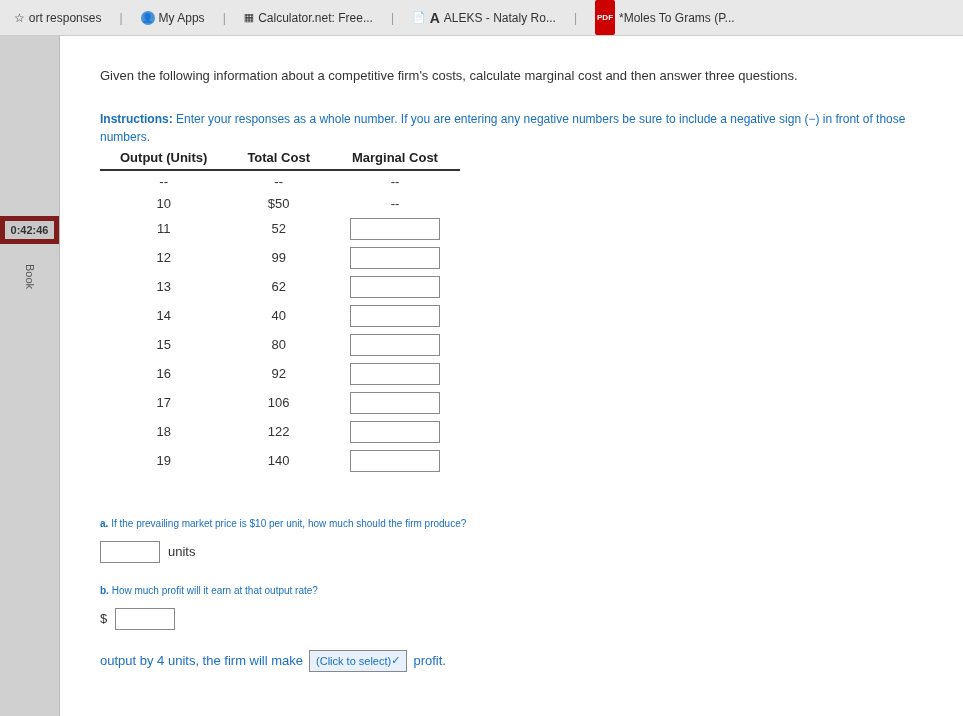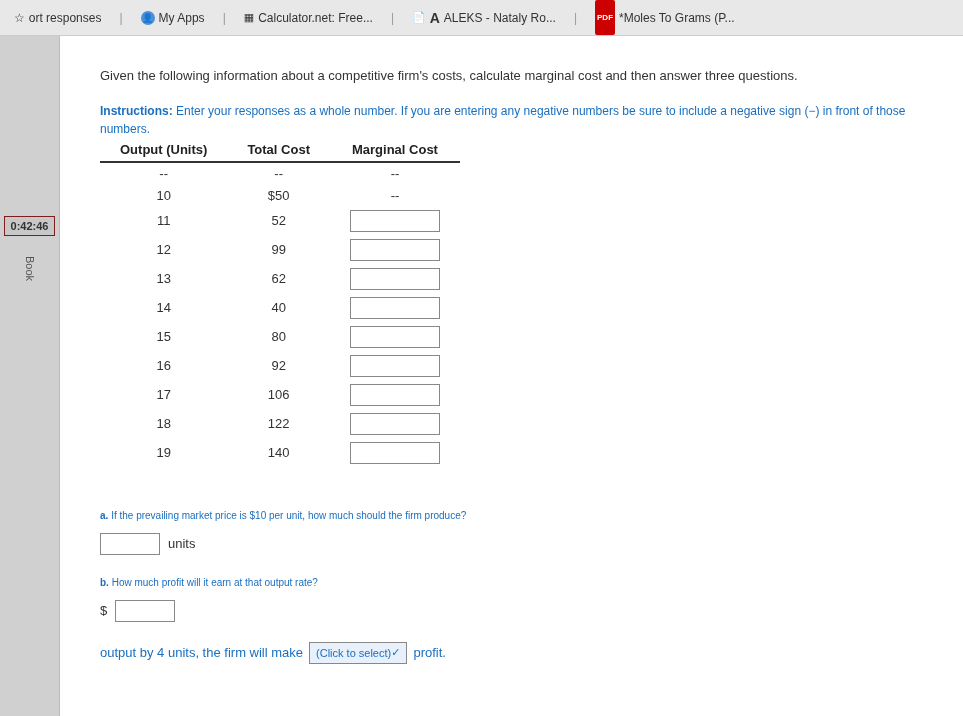--- a/index.html
+++ b/index.html
@@ -53,21 +53,21 @@
       align-items: center;
       padding-top: 180px;
       font-size: 11px;
       color: #333;
       gap: 20px;
       border-right: 1px solid #bbb;
     }
 
     .timer-box {
       background: #c8c8c8;
-      border: 1px solid #7f1d1d;
+      border: 5px solid #7f1d1d;
       padding: 3px 6px;
       font-size: 11px;
       font-weight: bold;
     }
 
     .sidebar-label {
       writing-mode: vertical-rl;
       font-size: 11px;
       color: #555;
     }
@@ -76,21 +76,21 @@
     .page-content {
       flex: 1;
       background: white;
       padding: 30px 40px;
       overflow-y: auto;
     }
 
     .intro-text {
       font-size: 13px;
       color: #333;
-      margin-bottom: 16px;
+      margin-bottom: 24px;
       line-height: 1.5;
     }
 
     .instructions {
       font-size: 12px;
       color: #1a6fbf;
       line-height: 1.5;
     }
 
     .instructions strong {

